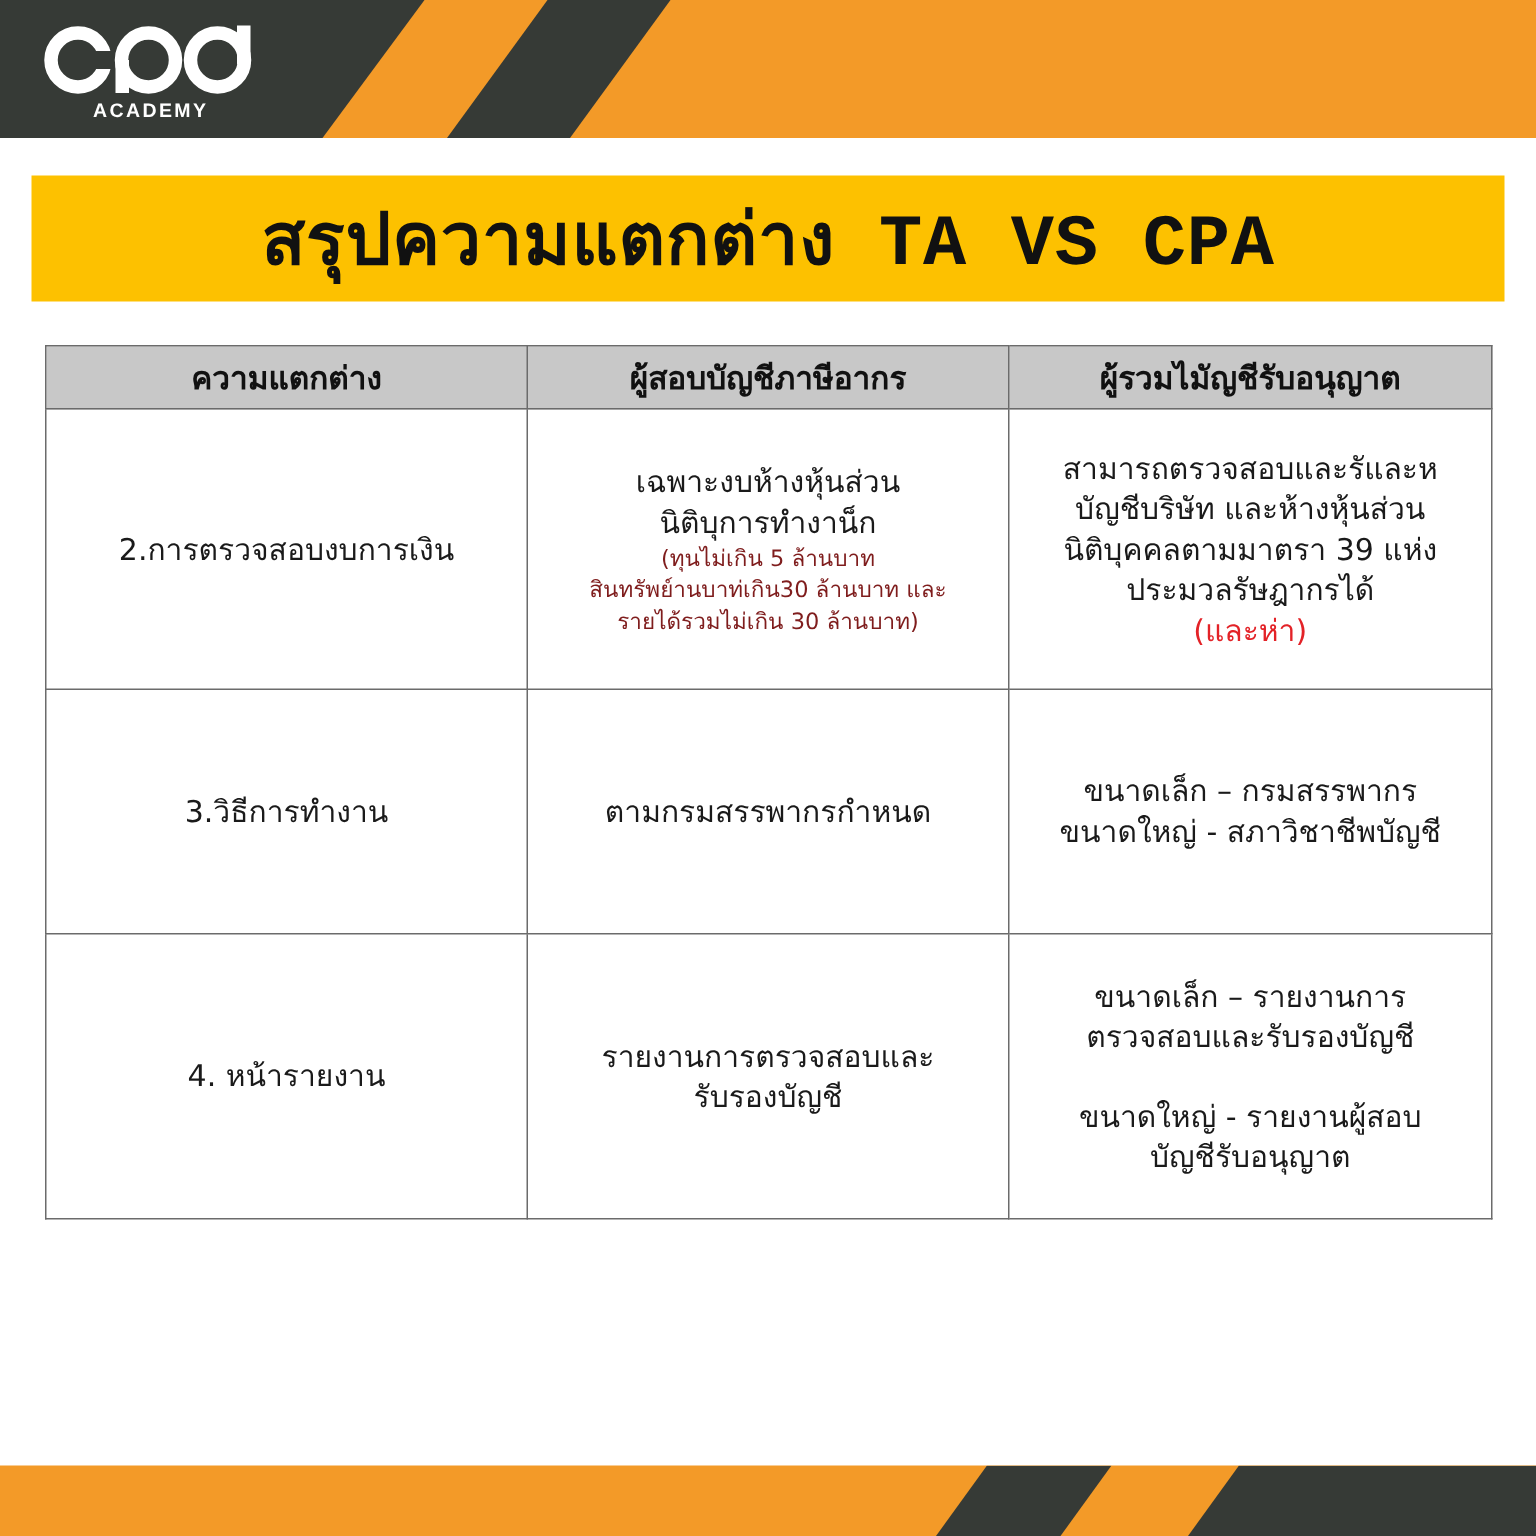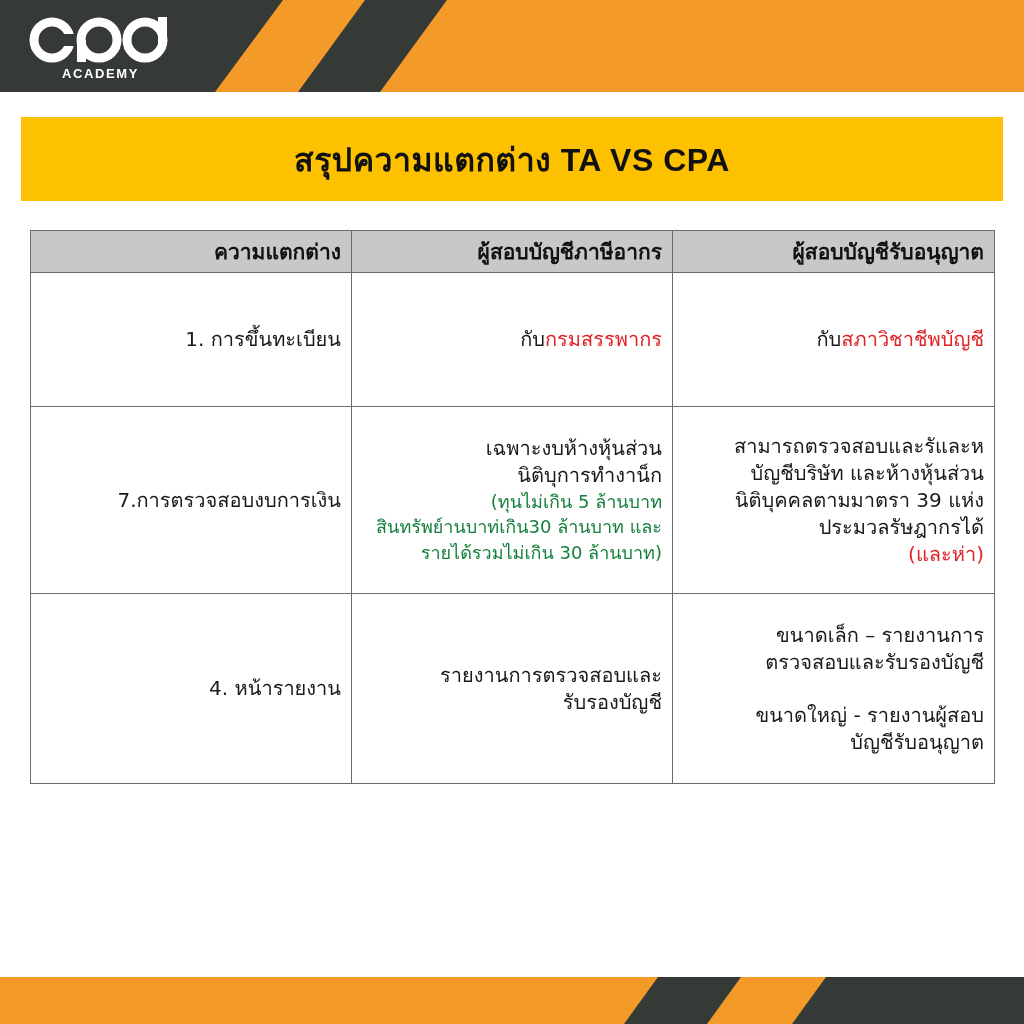--- a/index.html
+++ b/index.html
@@ -7,31 +7,31 @@
   body { position: relative; font-family: "DejaVu Sans", "Liberation Sans", sans-serif; color: #111; }
 
   
   .top-band { position: absolute; left: 0; top: 0; width: 1024px; height: 92px; background: #f39a28; overflow: hidden; }
   .top-band svg.stripes { position: absolute; left: 0; top: 0; }
   .logo { position: absolute; left: 27px; top: 14px; width: 145px; height: 68px; }
   .logo-text { position: absolute; left: 62px; top: 66px; font-family: "Liberation Sans", sans-serif; font-weight: bold; font-size: 13px; letter-spacing: 1.6px; color: #ffffff; }
 
   
   .title-banner { position: absolute; left: 21px; top: 117px; width: 982px; height: 84px; background: #fdc100; display: flex; align-items: center; justify-content: center; }
-  .title-banner h1 { font-family: Liberation Sans, sans-serif; font-weight: bold; font-size: 32px; color: #111; letter-spacing: 0.5px; }
+  .title-banner h1 { font-family: Liberation Mono, monospace; font-weight: bold; font-size: 48px; color: #111; letter-spacing: 0.5px; }
 
   
   .cmp-table { position: absolute; left: 30px; top: 230px; width: 964px; border-collapse: collapse; table-layout: fixed; }
-  .cmp-table th, .cmp-table td { border: 1.5px solid #6b6b6b; text-align: right; vertical-align: middle; padding: 4px 10px; }
+  .cmp-table th, .cmp-table td { border: 1.5px solid #6b6b6b; text-align: center; vertical-align: middle; padding: 4px 10px; }
   .cmp-table th { background: #c8c8c8; height: 42px; font-weight: bold; font-size: 21px; color: #111; }
   .cmp-table td { font-size: 20px; line-height: 1.35; color: #1a1a1a; }
   .col1 { width: 321px; } .col2 { width: 321px; } .col3 { width: 322px; }
   .r1 { height: 134px; } .r2 { height: 187px; } .r3 { height: 163px; } .r4 { height: 190px; }
   .red { color: #e32227; }
-  .small-red { color: #15803d; font-size: 18px; line-height: 1.4; display: block; }
+  .small-red { color: #7f1d1d; font-size: 15px; line-height: 1.4; display: block; }
   .line { display: block; }
   .gap { display: block; height: 26px; }
 
   
   .bottom-band { position: absolute; left: 0; top: 977px; width: 1024px; height: 47px; background: #f39a28; overflow: hidden; }
   .bottom-band svg { position: absolute; left: 0; top: 0; }
 </style>
 </head>
 <body>
 
@@ -61,53 +61,52 @@
 <table class="cmp-table">
   <colgroup>
       <col class="col1">
       <col class="col2">
       <col class="col3">
     </colgroup>
   <thead>
     <tr>
       <th>ความแตกต่าง</th>
       <th>ผู้สอบบัญชีภาษีอากร</th>
-      <th>ผู้สอบบัญชีรับอนุญาต</th>
+      <th>ผู้รวมไมัญชีรับอนุญาต</th>
     </tr>
   </thead>
   <tbody>
 
-    <tr class="r1">
-      <td>1. การขึ้นทะเบียน</td>
-      <td>
-        <span>กับ</span><span class="red">กรมสรรพากร</span>
-      </td>
-      <td>
-        <span>กับ</span><span class="red">สภาวิชาชีพบัญชี</span>
-      </td>
-    </tr>
 
     <tr class="r2">
-      <td>7.การตรวจสอบงบการเงิน</td>
+      <td>2.การตรวจสอบงบการเงิน</td>
       <td>
         <span class="line">เฉพาะงบห้างหุ้นส่วน</span>
         <span class="line">นิติบุการทำงาน็ก</span>
         <span class="small-red">(ทุนไม่เกิน 5 ล้านบาท</span>
         <span class="small-red">สินทรัพย์านบาท่เกิน30 ล้านบาท และ</span>
         <span class="small-red">รายได้รวมไม่เกิน 30 ล้านบาท)</span>
       </td>
       <td>
         <span class="line">สามารถตรวจสอบและรัและห</span>
         <span class="line">บัญชีบริษัท และห้างหุ้นส่วน</span>
         <span class="line">นิติบุคคลตามมาตรา 39 แห่ง</span>
         <span class="line">ประมวลรัษฎากรได้</span>
         <span class="line red">(และห่า)</span>
       </td>
     </tr>
 
+    <tr class="r3">
+      <td>3.วิธีการทำงาน</td>
+      <td>ตามกรมสรรพากรกำหนด</td>
+      <td>
+        <span class="line">ขนาดเล็ก – กรมสรรพากร</span>
+        <span class="line">ขนาดใหญ่ - สภาวิชาชีพบัญชี</span>
+      </td>
+    </tr>
 
     <tr class="r4">
       <td>4. หน้ารายงาน</td>
       <td>
         <span class="line">รายงานการตรวจสอบและ</span>
         <span class="line">รับรองบัญชี</span>
       </td>
       <td>
         <span class="line">ขนาดเล็ก – รายงานการ</span>
         <span class="line">ตรวจสอบและรับรองบัญชี</span>

